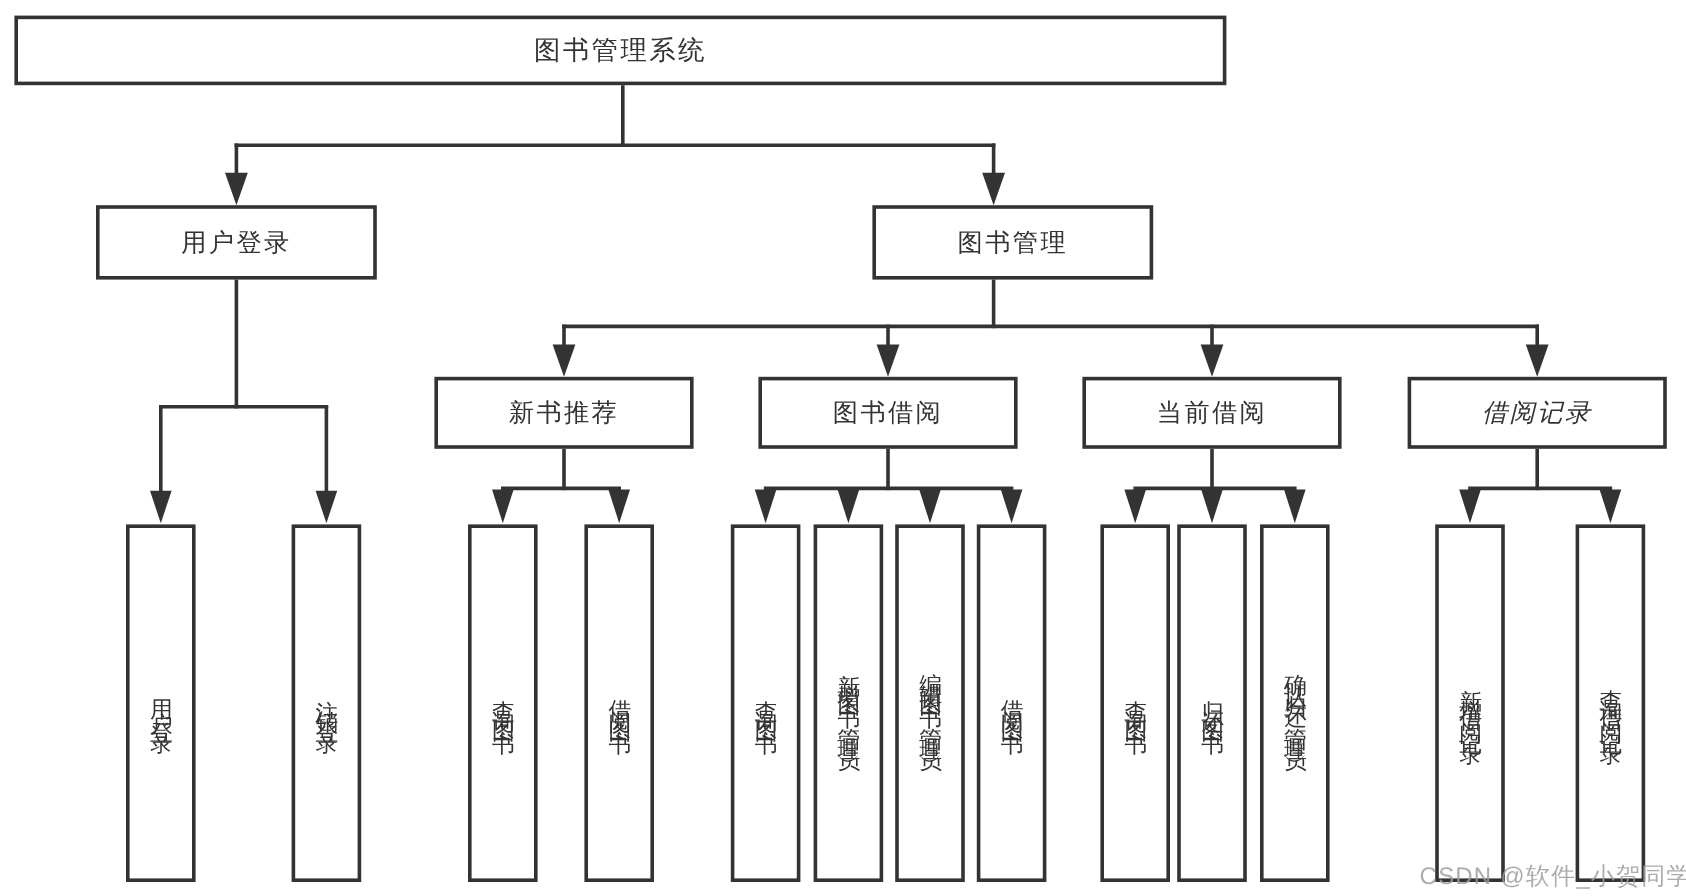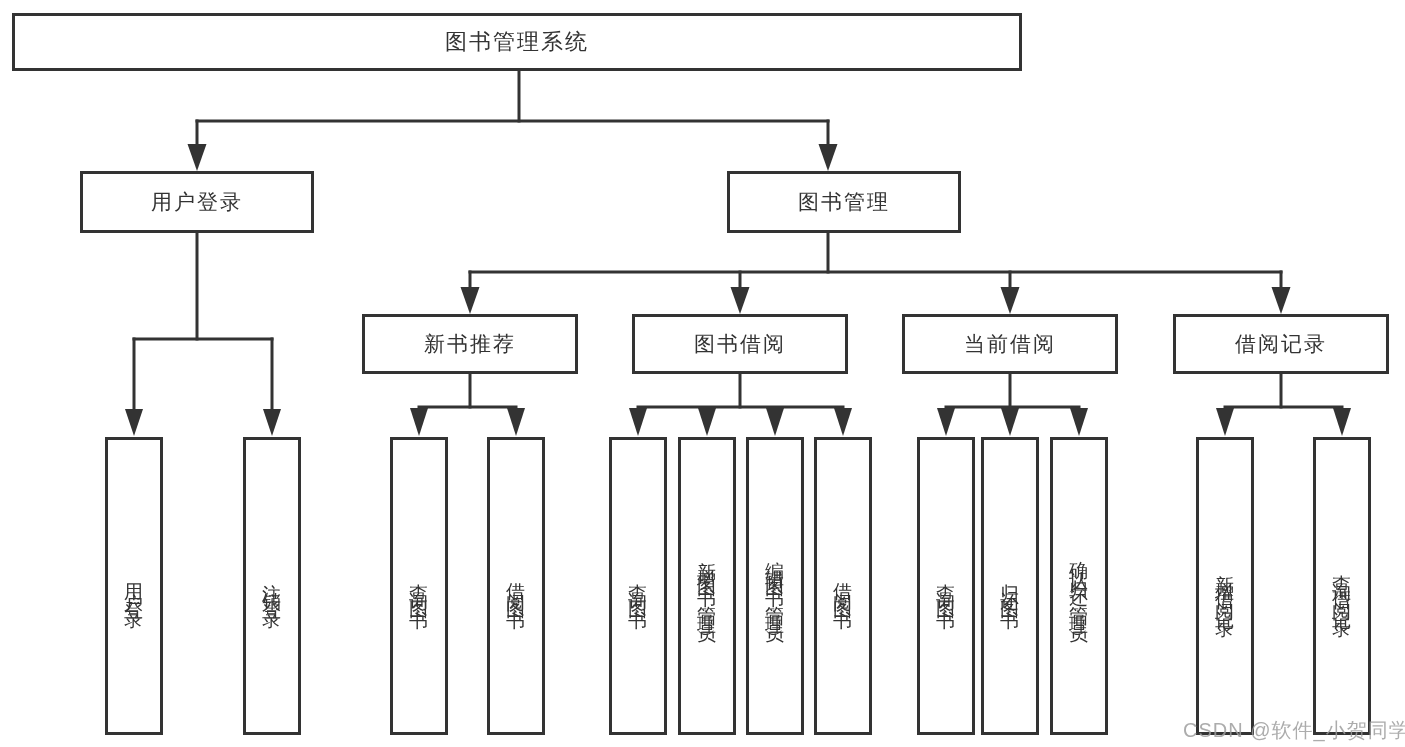--- a/index.html
+++ b/index.html
@@ -154,21 +154,21 @@
 
   <div class="box hbox l3box" style="left:362px;">
     <span>新书推荐</span>
   </div>
   <div class="box hbox l3box" style="left:902px;">
     <span>当前借阅</span>
   </div>
   <div class="box hbox l3box" style="left:632px;">
     <span>图书借阅</span>
   </div>
-  <div class="box hbox l3box" style="left:1173px;">
+  <div class="box hbox l3box" style="left:1173px;font-style:italic;">
     <span>借阅记录</span>
   </div>
 
   <div class="box leaf" style="left:105px;">
     <span>用户登录</span>
   </div>
   <div class="box leaf" style="left:243px;">
     <span>注销登录</span>
   </div>
   <div class="box leaf" style="left:390px;">

